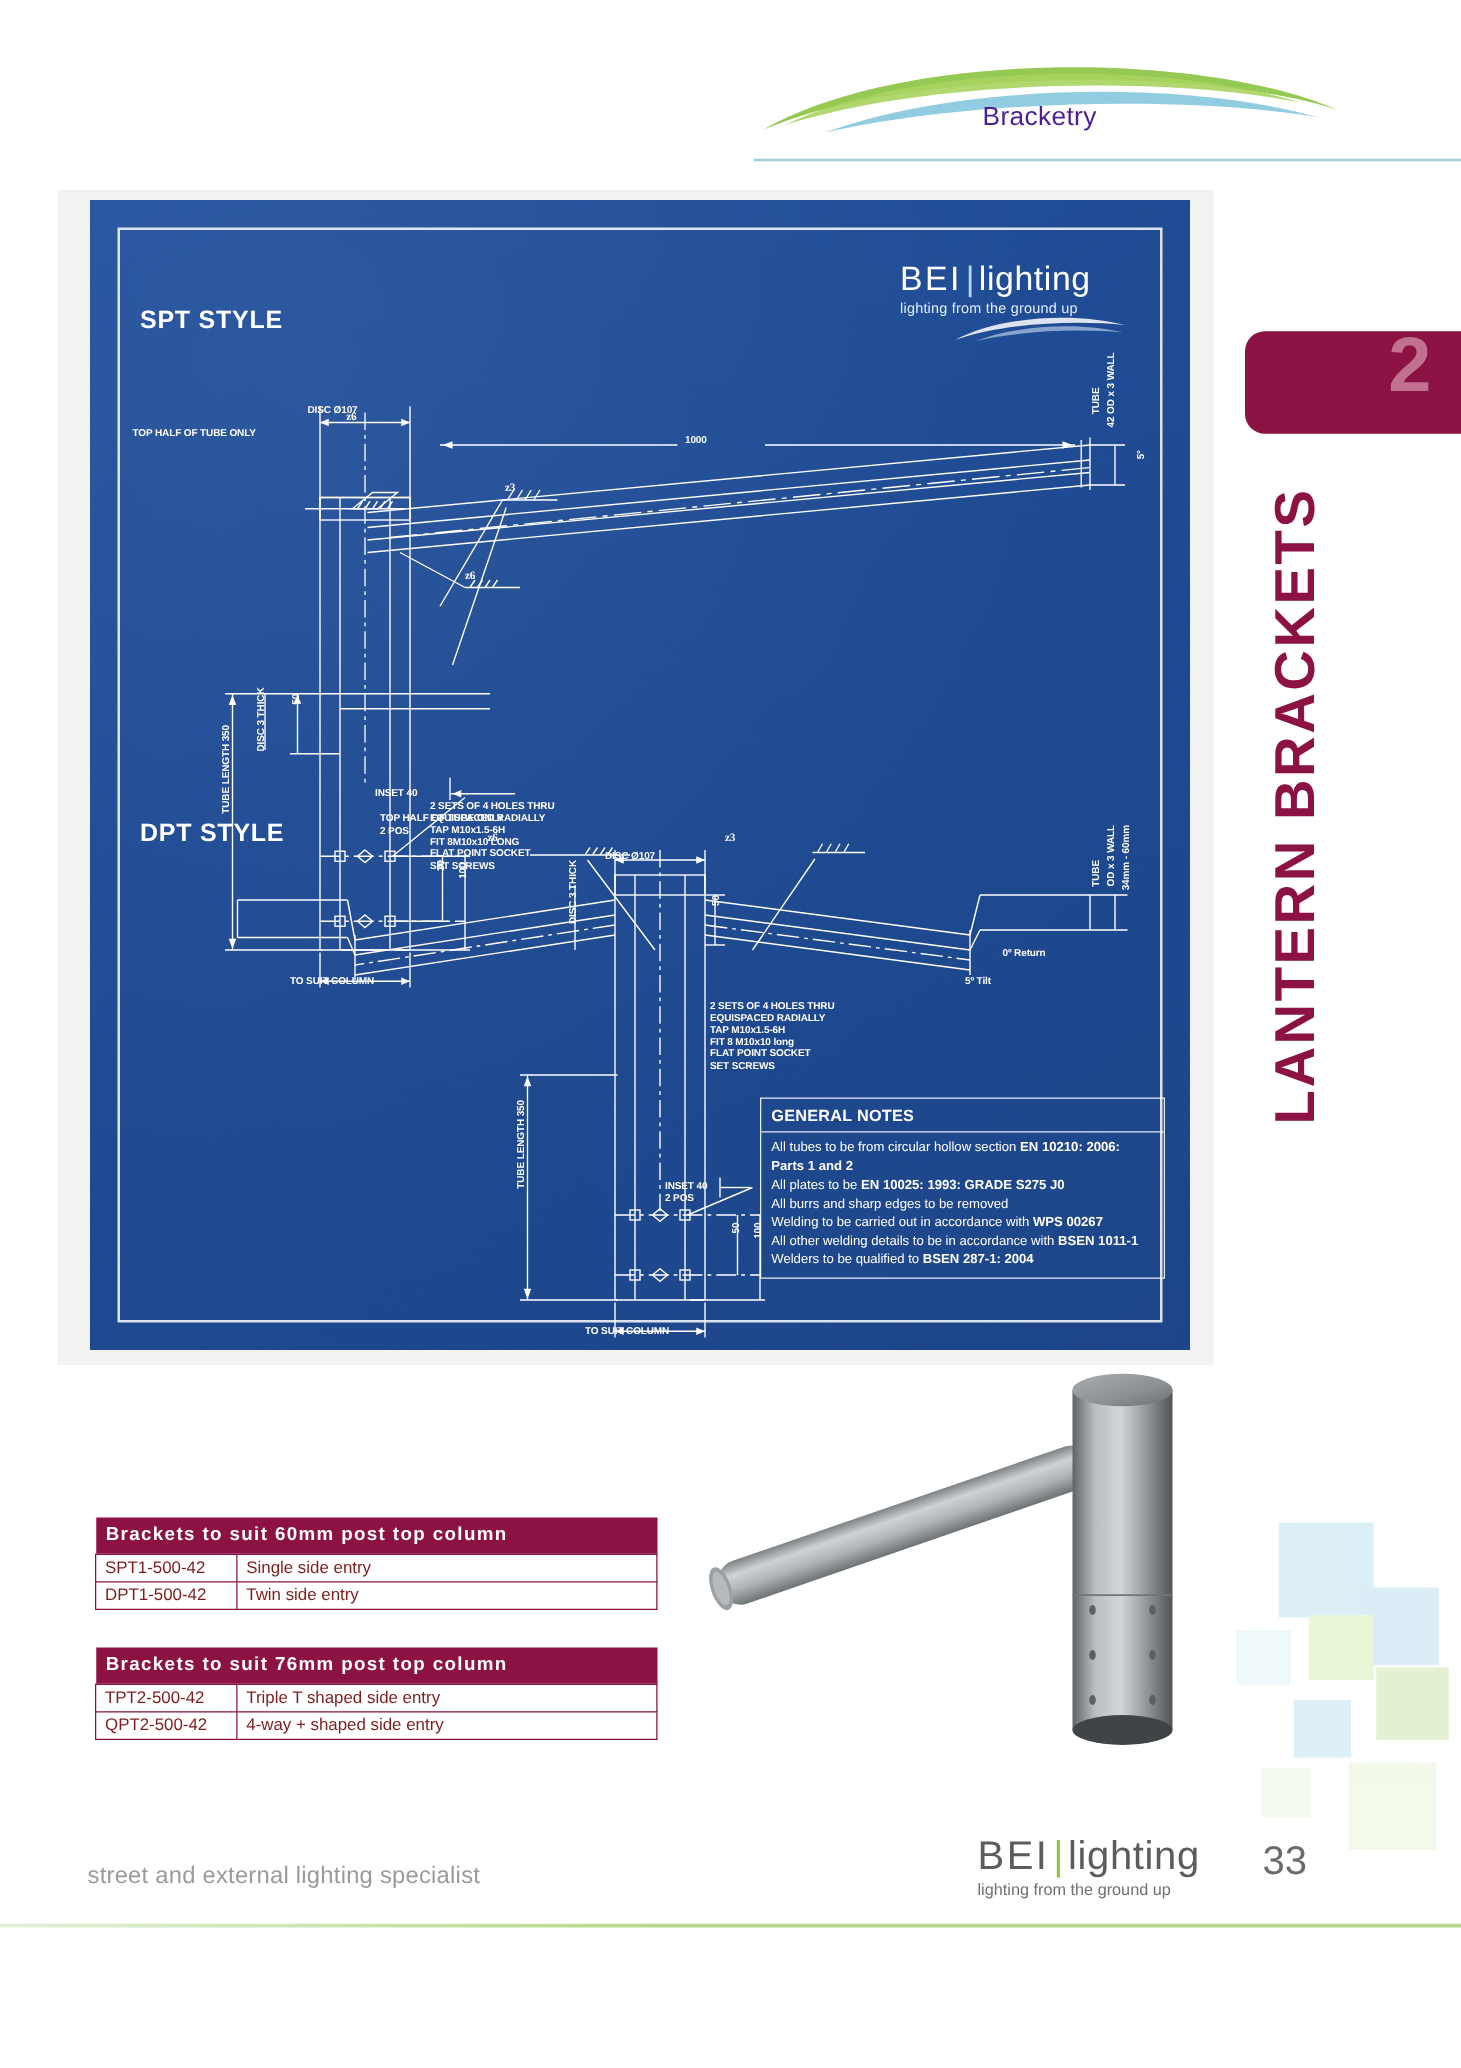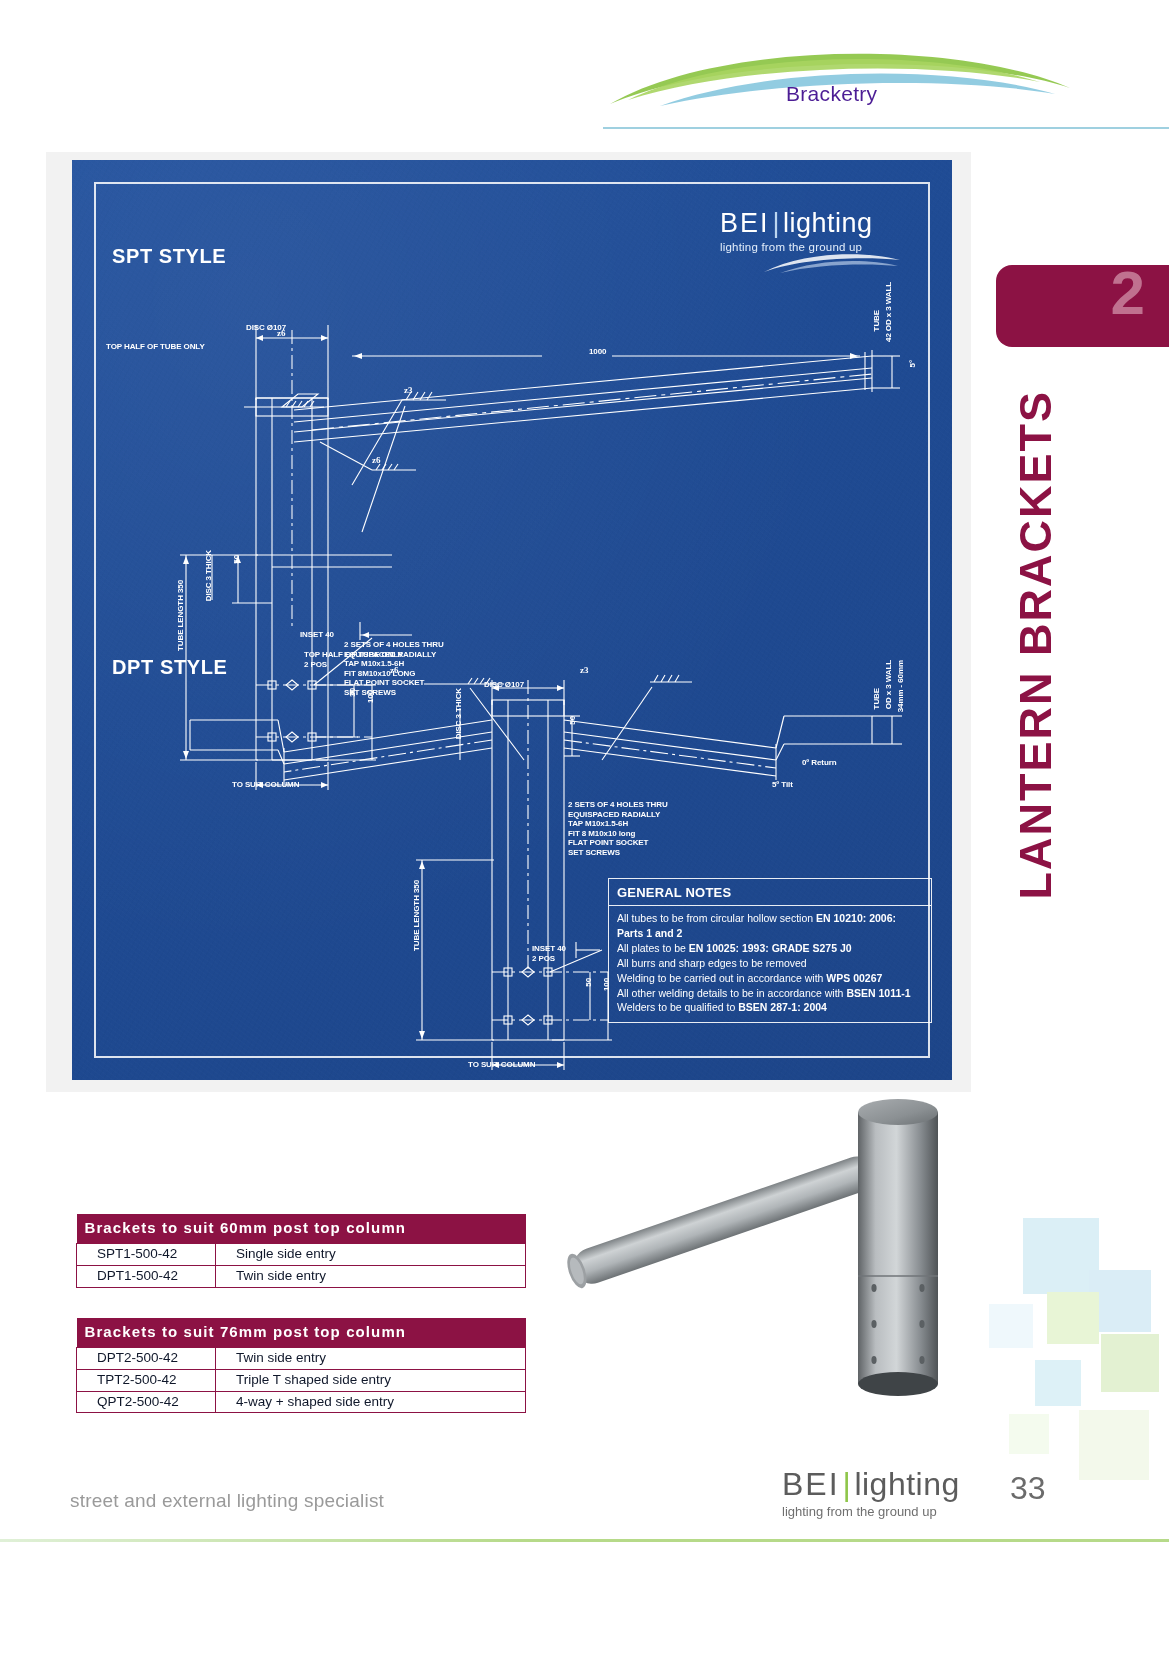--- a/index.html
+++ b/index.html
@@ -215,22 +215,22 @@
     background: #8c1244;
     color: #ffffff;
     font-weight: bold;
     font-size: 15px;
     letter-spacing: 1.1px;
     padding: 5px 8px;
     border: none;
   }
   .ptable td {
     border: 1px solid #8c1244;
-    color: #0f172a;
-    padding: 2px 20px;
+    color: #7f1d1d;
+    padding: 2px 7px;
     font-size: 13.5px;
     line-height: 1.25;
   }
   .ptable td.code { width: 98px; }
 
   
   .render-wrap {
     position: absolute;
     left: 540px;
     top: 1080px;
@@ -529,21 +529,21 @@
       <line x1="420" y1="882" x2="420" y2="910"></line>
       <line x1="492" y1="882" x2="492" y2="910"></line>
     </g>
   </svg>
 
   <div class="ann" style="left:34px; top:182px;">TOP HALF OF TUBE ONLY</div>
   <div class="ann lg" style="left:205px; top:168px;">z6</div>
   <div class="ann lg" style="left:300px; top:295px;">z6</div>
   <div class="ann lg" style="left:332px; top:225px;">z3</div>
   <div class="ann" style="left:174px; top:163px;">DISC Ø107</div>
-  <div class="ann" style="left:476px; top:187px;margin-left:41px;">1000</div>
+  <div class="ann" style="left:476px; top:187px;">1000</div>
   <div class="ann vert" style="left:812px; top:122px;">42 OD x 3 WALL</div>
   <div class="ann vert" style="left:800px; top:150px;">TUBE</div>
   <div class="ann vert" style="left:836px; top:200px;">5°</div>
   <div class="ann vert" style="left:160px; top:395px;">50</div>
   <div class="ann vert" style="left:132px; top:390px;">DISC 3 THICK</div>
   <div class="ann vert" style="left:104px; top:420px;">TUBE LENGTH 350</div>
   <div class="ann" style="left:228px; top:470px;">INSET 40</div>
   <div class="ann vert" style="left:276px; top:528px;">30</div>
   <div class="ann vert" style="left:294px; top:530px;">100</div>
   <div class="ann" style="left:160px; top:620px;">TO SUIT COLUMN</div>
@@ -612,24 +612,20 @@
         <td>Twin side entry</td>
       </tr>
     </tbody>
   </table>
 <table class="ptable" id="table-76">
     <tbody>
       <tr class="thead">
         <td colspan="2">Brackets to suit 76mm post top column</td>
       </tr>
       <tr>
-        <td class="code">DPT2-500-42</td>
-        <td>Twin side entry</td>
-      </tr>
-      <tr>
         <td class="code">TPT2-500-42</td>
         <td>Triple T shaped side entry</td>
       </tr>
       <tr>
         <td class="code">QPT2-500-42</td>
         <td>4-way + shaped side entry</td>
       </tr>
     </tbody>
   </table>
 

